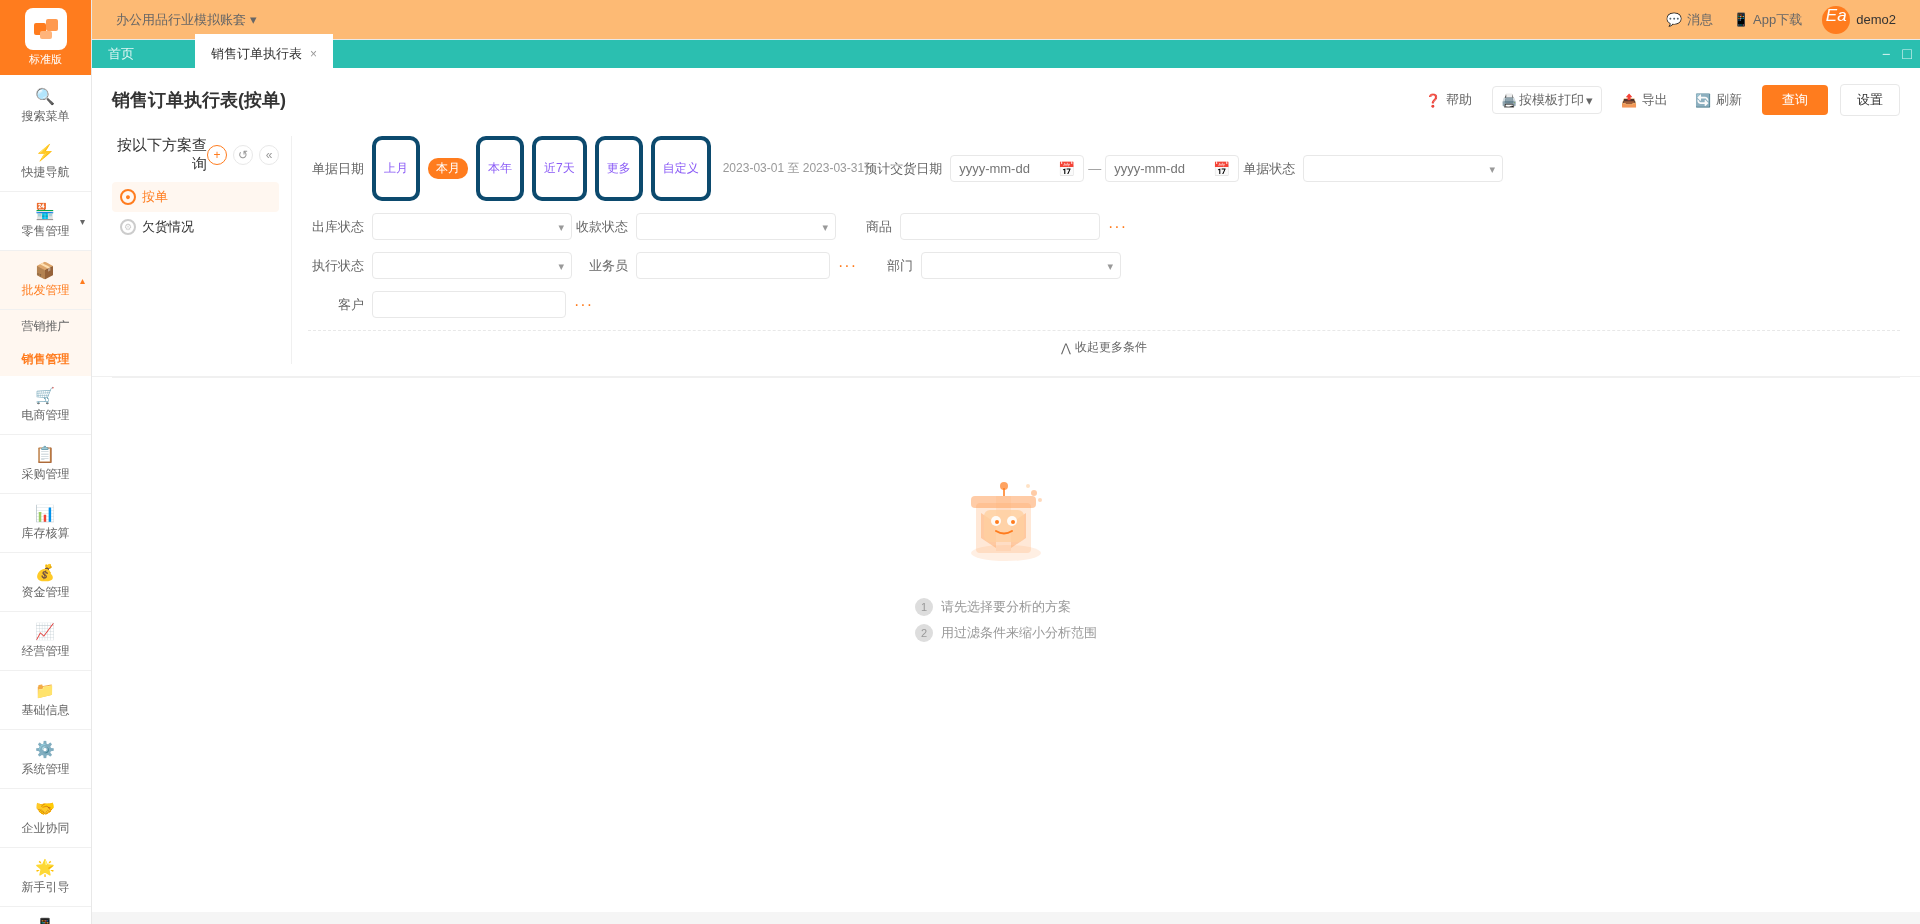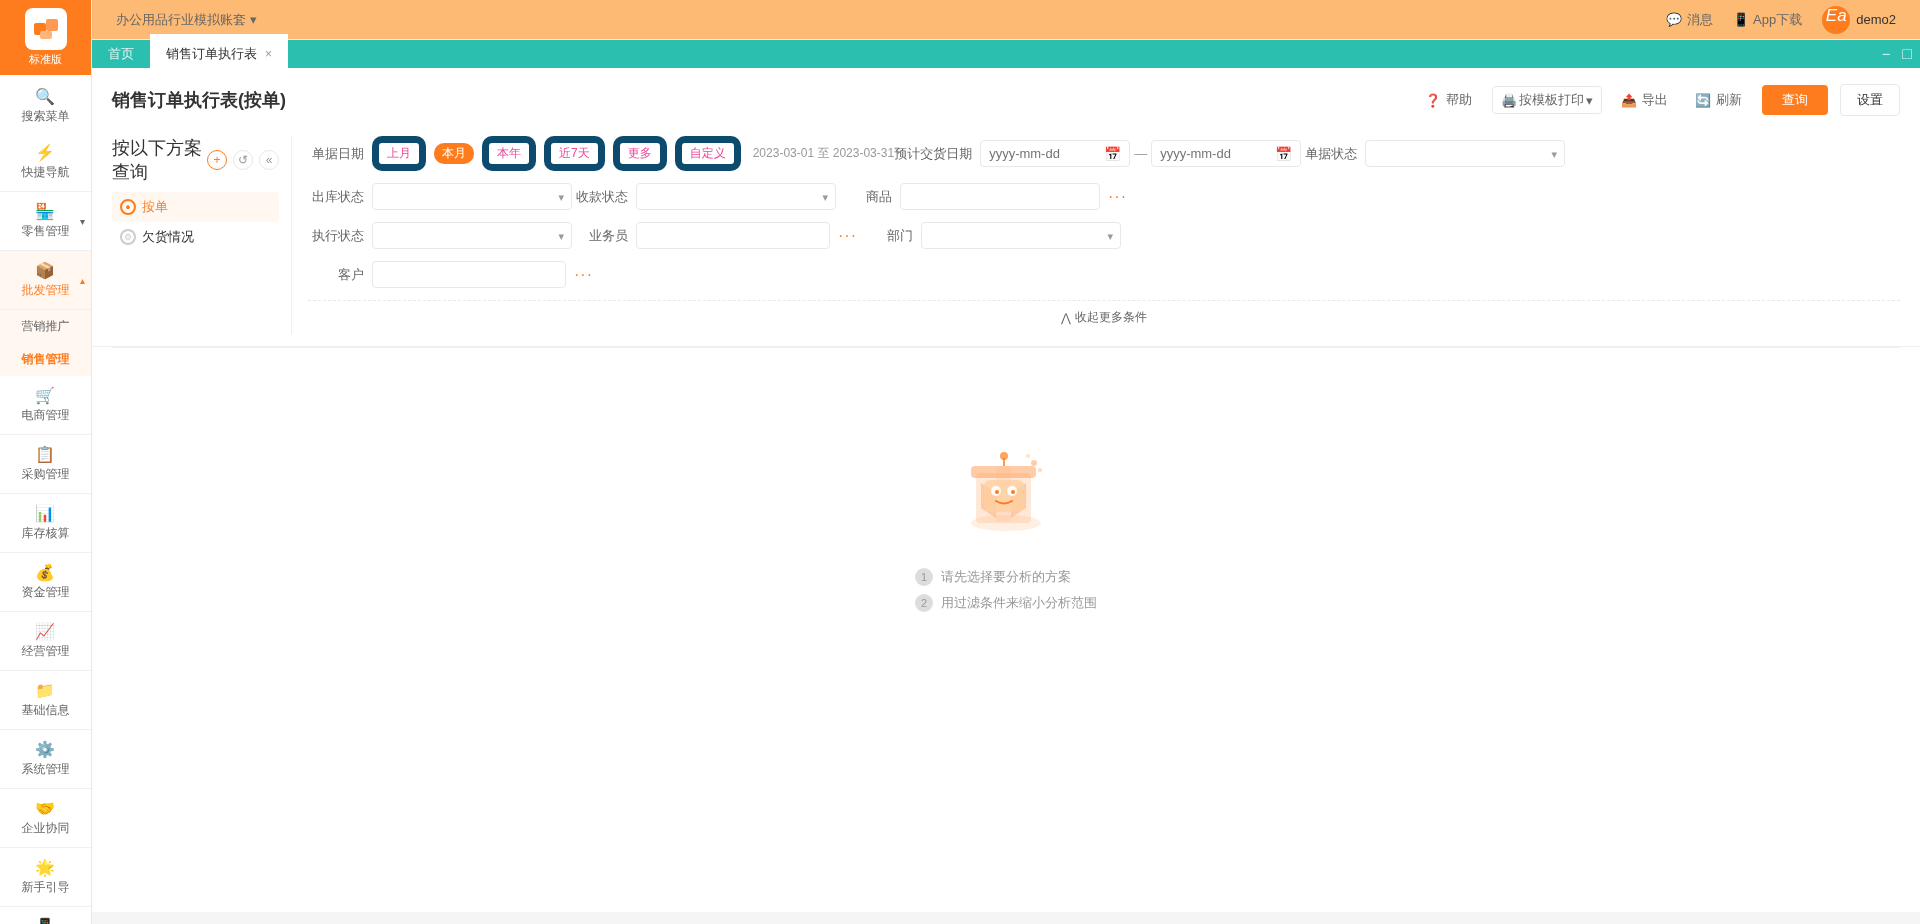--- a/index.html
+++ b/index.html
@@ -30,21 +30,21 @@
     .topbar-left { display: flex; align-items: center; gap: 8px; }
     .topbar-breadcrumb { font-size: 13px; color: #666; display: flex; align-items: center; gap: 4px; }
     .topbar-right { display: flex; align-items: center; gap: 20px; }
     .topbar-action { display: flex; align-items: center; gap: 4px; cursor: pointer; color: #666; font-size: 13px; }
     .topbar-user { display: flex; align-items: center; gap: 6px; cursor: pointer; }
     .topbar-avatar { width: 28px; height: 28px; border-radius: 50%; background: #ff7c1e; display: flex; align-items: flex-start; justify-content: center; color: #fff; font-size: 17px; overflow: hidden; font-style: italic; }
 
     
     .tabbar { height: 28px; background: #2bbfb0; display: flex; align-items: center; flex-shrink: 0; }
     .tab { height: 40px; padding: 0 16px; display: flex; align-items: center; gap: 8px; cursor: pointer; font-size: 13px; color: #fff; opacity: 0.85; }
-    .tab.active { background: #fff; color: #333; opacity: 1; border-radius: 0; }
+    .tab.active { background: #fff; color: #333; opacity: 1; border-radius: 0; margin-left: 45px; }
     .tab .close-btn { font-size: 12px; opacity: 0.7; cursor: pointer; }
     .tab.active .close-btn { opacity: 1; color: #999; }
     .tabbar-right { margin-left: auto; display: flex; align-items: center; gap: 8px; padding-right: 8px; }
     .tabbar-icon-btn { color: #fff; opacity: 0.8; cursor: pointer; font-size: 16px; }
     .home-tab { padding: 0 16px; height: 40px; display: flex; align-items: center; color: #fff; font-size: 13px; cursor: pointer; opacity: 0.85; }
 
     
     .content { flex: 1; overflow-y: auto; background: #f5f5f5; padding: 0; }
     .content-inner { background: #fff; margin: 0; min-height: calc(924px - 80px); }
 
@@ -55,40 +55,40 @@
     .page-action-btn { display: flex; align-items: center; gap: 4px; cursor: pointer; color: #666; font-size: 13px; padding: 4px 8px; }
     .print-dropdown { display: flex; align-items: center; gap: 2px; border: 1px solid #e8e8e8; border-radius: 4px; padding: 4px 8px; }
     .query-btn { background: #ff7c1e; color: #fff; border: none; border-radius: 4px; padding: 6px 20px; cursor: pointer; font-size: 13px; }
     .settings-btn { background: #fff; color: #333; border: 1px solid #e8e8e8; border-radius: 4px; padding: 6px 16px; cursor: pointer; font-size: 13px; }
 
     
     .filter-section { background: #fff; padding: 12px 20px; border-bottom: 1px solid #f0f0f0; }
     .filter-layout { display: flex; gap: 0; }
     .filter-sidebar { width: 180px; border-right: 1px solid #f0f0f0; padding-right: 12px; flex-shrink: 0; }
     .filter-sidebar-header { display: flex; align-items: center; justify-content: space-between; margin-bottom: 8px; font-size: 12px; color: #666; }
-    .filter-sidebar-title { font-size: 18px; color: #333; font-weight: 500; }
+    .filter-sidebar-title { font-size: 15px; color: #333; font-weight: 500; text-align: right; }
     .filter-sidebar-icons { display: flex; gap: 6px; }
     .filter-sidebar-icon { width: 20px; height: 20px; border-radius: 50%; border: 1px solid #e8e8e8; display: flex; align-items: center; justify-content: center; cursor: pointer; font-size: 12px; color: #999; }
     .filter-sidebar-icon.add { border-color: #ff7c1e; color: #ff7c1e; }
     .filter-sidebar-item { display: flex; align-items: center; gap: 6px; padding: 6px 8px; cursor: pointer; border-radius: 4px; font-size: 13px; }
     .filter-sidebar-item.active { background: #fff7f0; color: #ff7c1e; }
     .filter-sidebar-item .item-icon { width: 16px; height: 16px; border-radius: 50%; border: 2px solid #ff7c1e; display: flex; align-items: center; justify-content: center; font-size: 9px; color: #ff7c1e; }
     .filter-sidebar-item .item-icon.gray { border-color: #ccc; color: #ccc; }
 
     
     .filter-form { flex: 1; padding-left: 16px; }
     .filter-row { display: flex; align-items: center; margin-bottom: 12px; flex-wrap: wrap; }
     .filter-field { display: flex; align-items: center; gap: 8px; }
     .filter-label { font-size: 13px; color: #666; white-space: nowrap; min-width: 56px; text-align: right; }
     .filter-input { border: 1px solid #e8e8e8; border-radius: 4px; padding: 5px 8px; font-size: 13px; color: #333; background: #fff; min-width: 140px; }
     .date-range { display: flex; align-items: center; gap: 4px; }
     .date-tag { background: #ff7c1e; color: #fff; border-radius: 10px; padding: 2px 8px; font-size: 12px; cursor: pointer; }
-    .date-tag-outline { color: #ec4899; background: #fff; border: 7px solid #0c4a6e; border-radius: 10px; padding: 2px 8px; font-size: 12px; cursor: pointer; }
+    .date-tag-outline { color: #8b5cf6; background: #fff; border: 4px solid #0c4a6e; border-radius: 10px; padding: 20px 8px; font-size: 12px; cursor: pointer; }
     .date-input-wrap { position: relative; display: inline-flex; align-items: center; }
-    .date-input { border: 1px solid #e8e8e8; border-radius: 4px; padding: 5px 28px 5px 8px; font-size: 13px; color: #ccc; background: #fff; width: 150px; cursor: pointer; }
+    .date-input { border: 1px solid #e8e8e8; border-radius: 4px; padding: 5px 28px 5px 8px; font-size: 13px; color: #ccc; background: #fff; width: 134px; cursor: pointer; }
     .date-input-icon { position: absolute; right: 8px; top: 50%; transform: translateY(-50%); color: #ccc; font-size: 14px; }
     .date-separator { color: #999; }
     .filter-dots { color: #ff7c1e; cursor: pointer; font-size: 16px; letter-spacing: 1px; }
     .collapse-bar { display: flex; justify-content: center; align-items: center; padding: 8px 0; cursor: pointer; color: #666; font-size: 12px; gap: 4px; border-top: 1px dashed #e8e8e8; margin-top: 4px; }
 
     
     .status-select-wrap { position: relative; display: inline-flex; align-items: center; }
     .status-select-wrap select { border: 1px solid #e8e8e8; border-radius: 4px; padding: 5px 28px 5px 8px; font-size: 13px; color: #333; background: #fff; min-width: 200px; cursor: pointer; appearance: none; outline: none; }
     .status-select-wrap::after { content: '▾'; position: absolute; right: 8px; top: 50%; transform: translateY(-50%); color: #999; pointer-events: none; font-size: 11px; }
 

